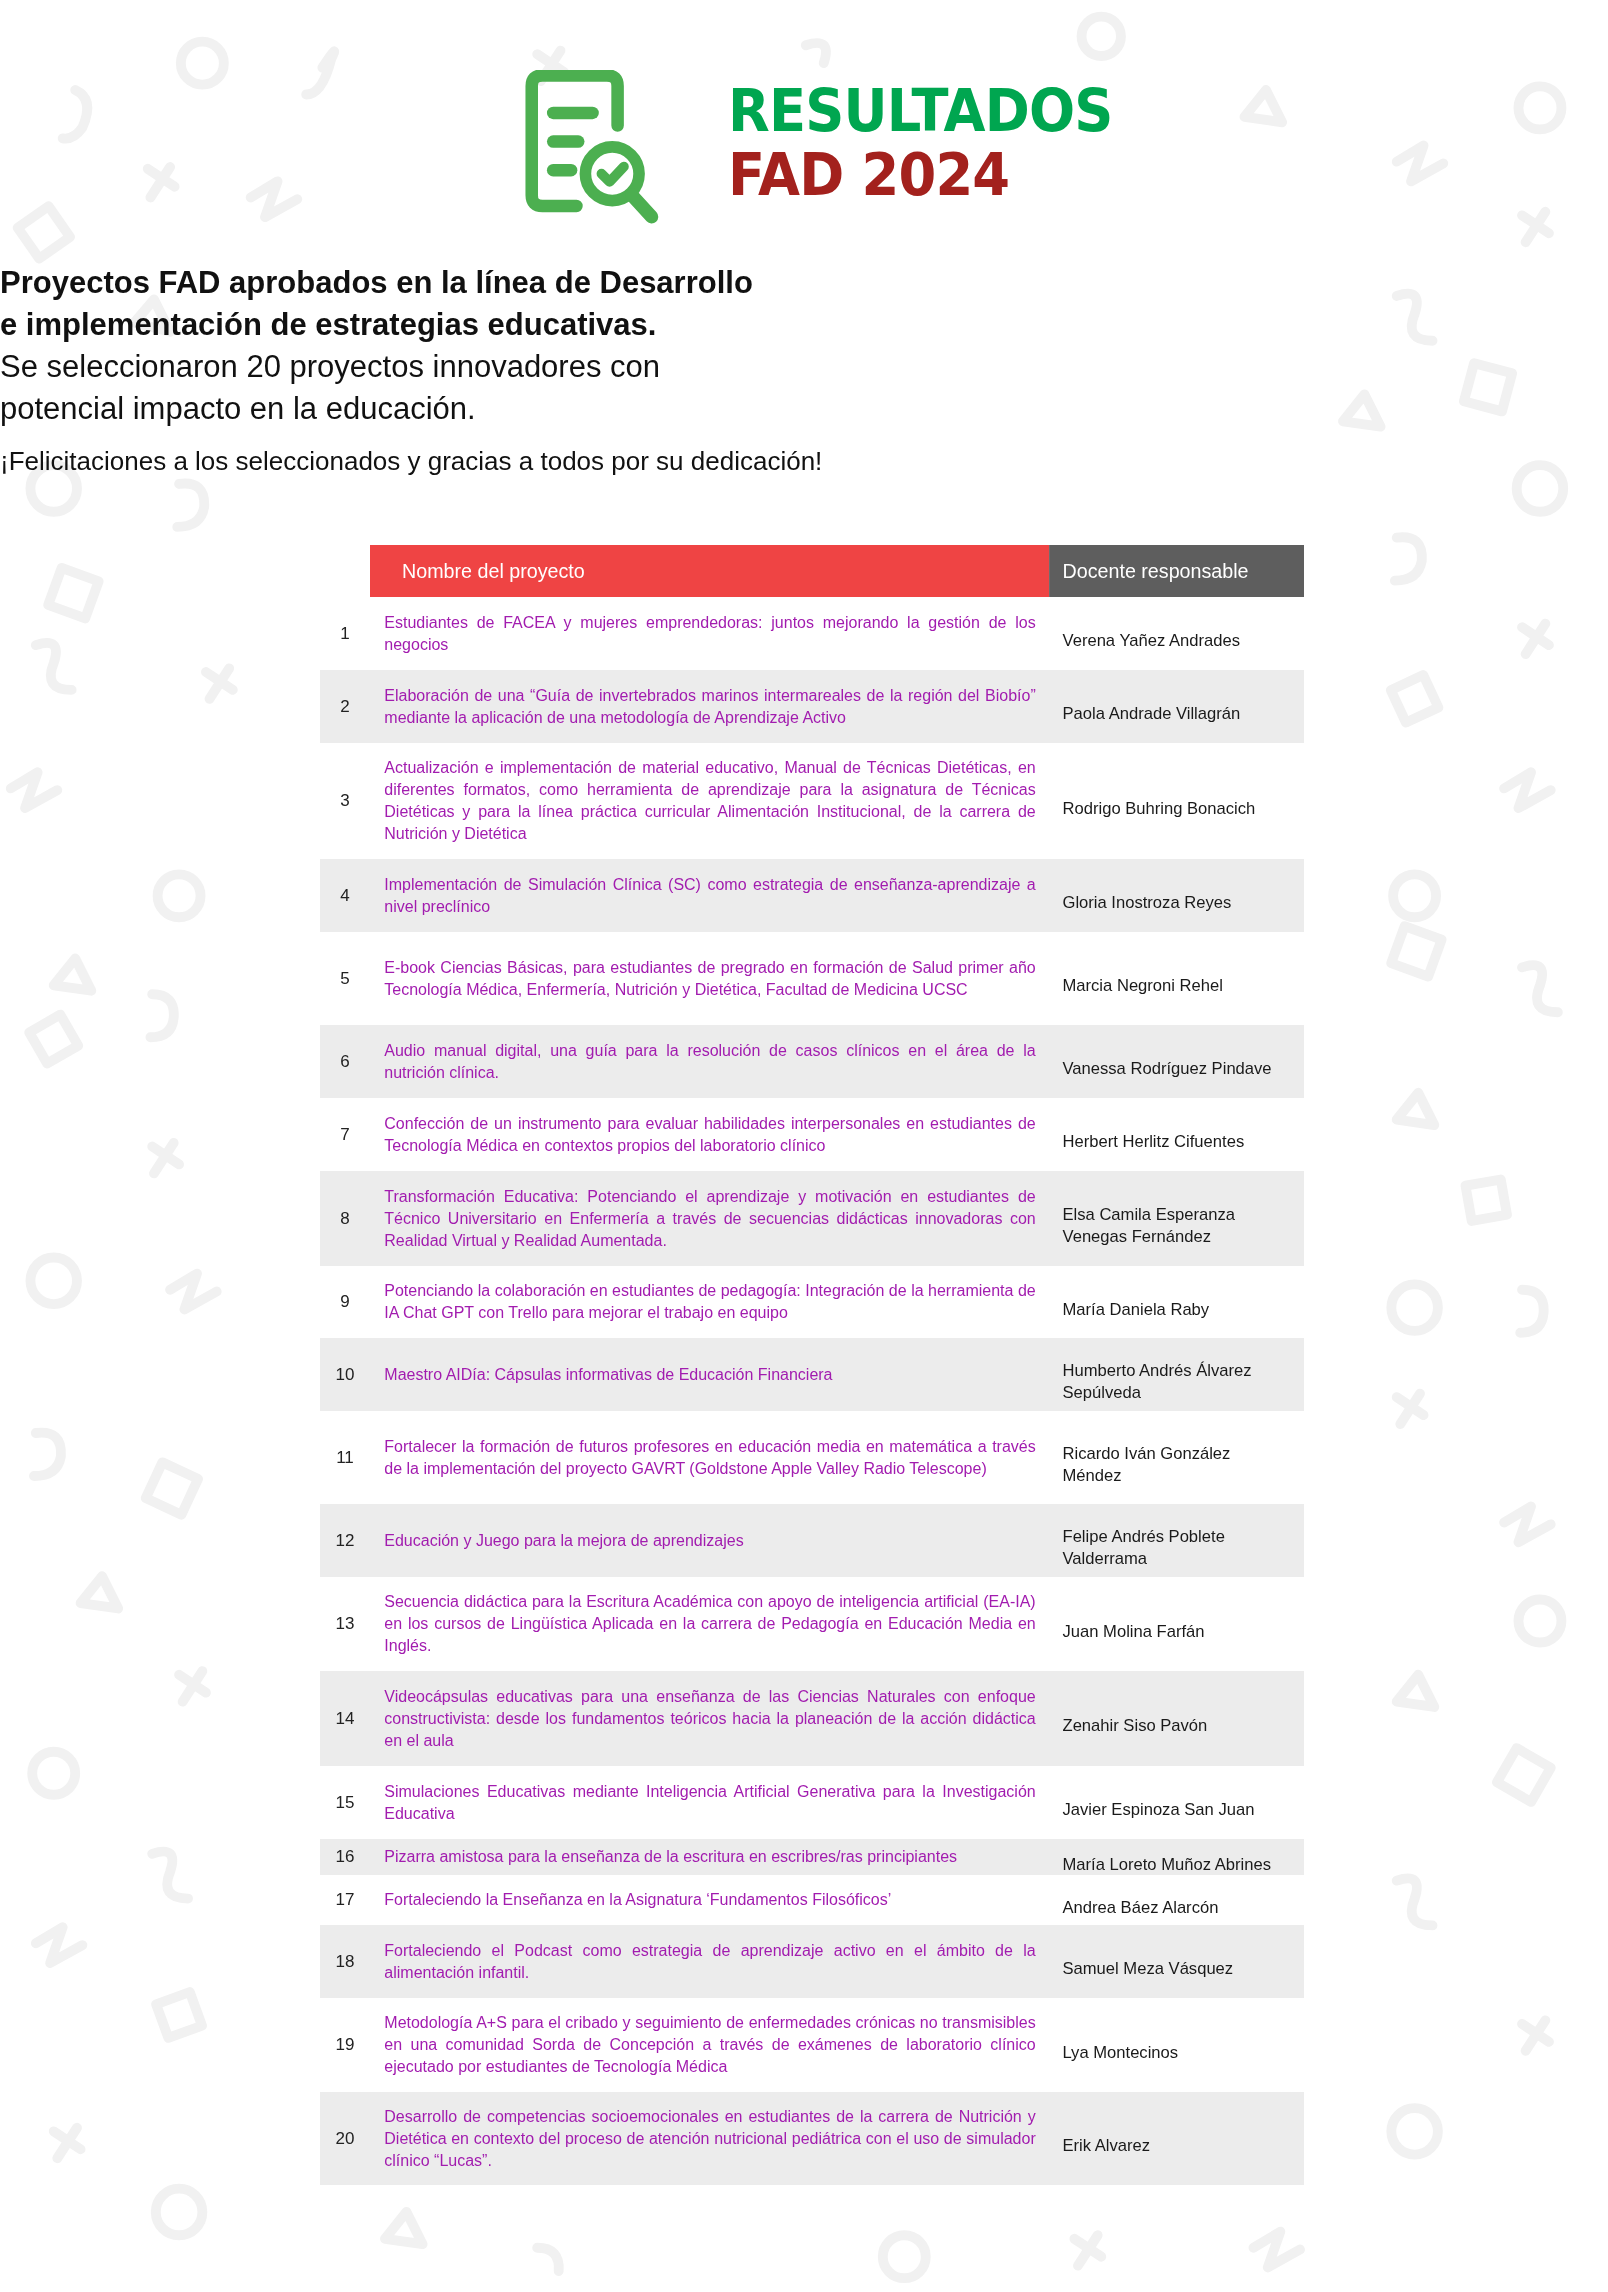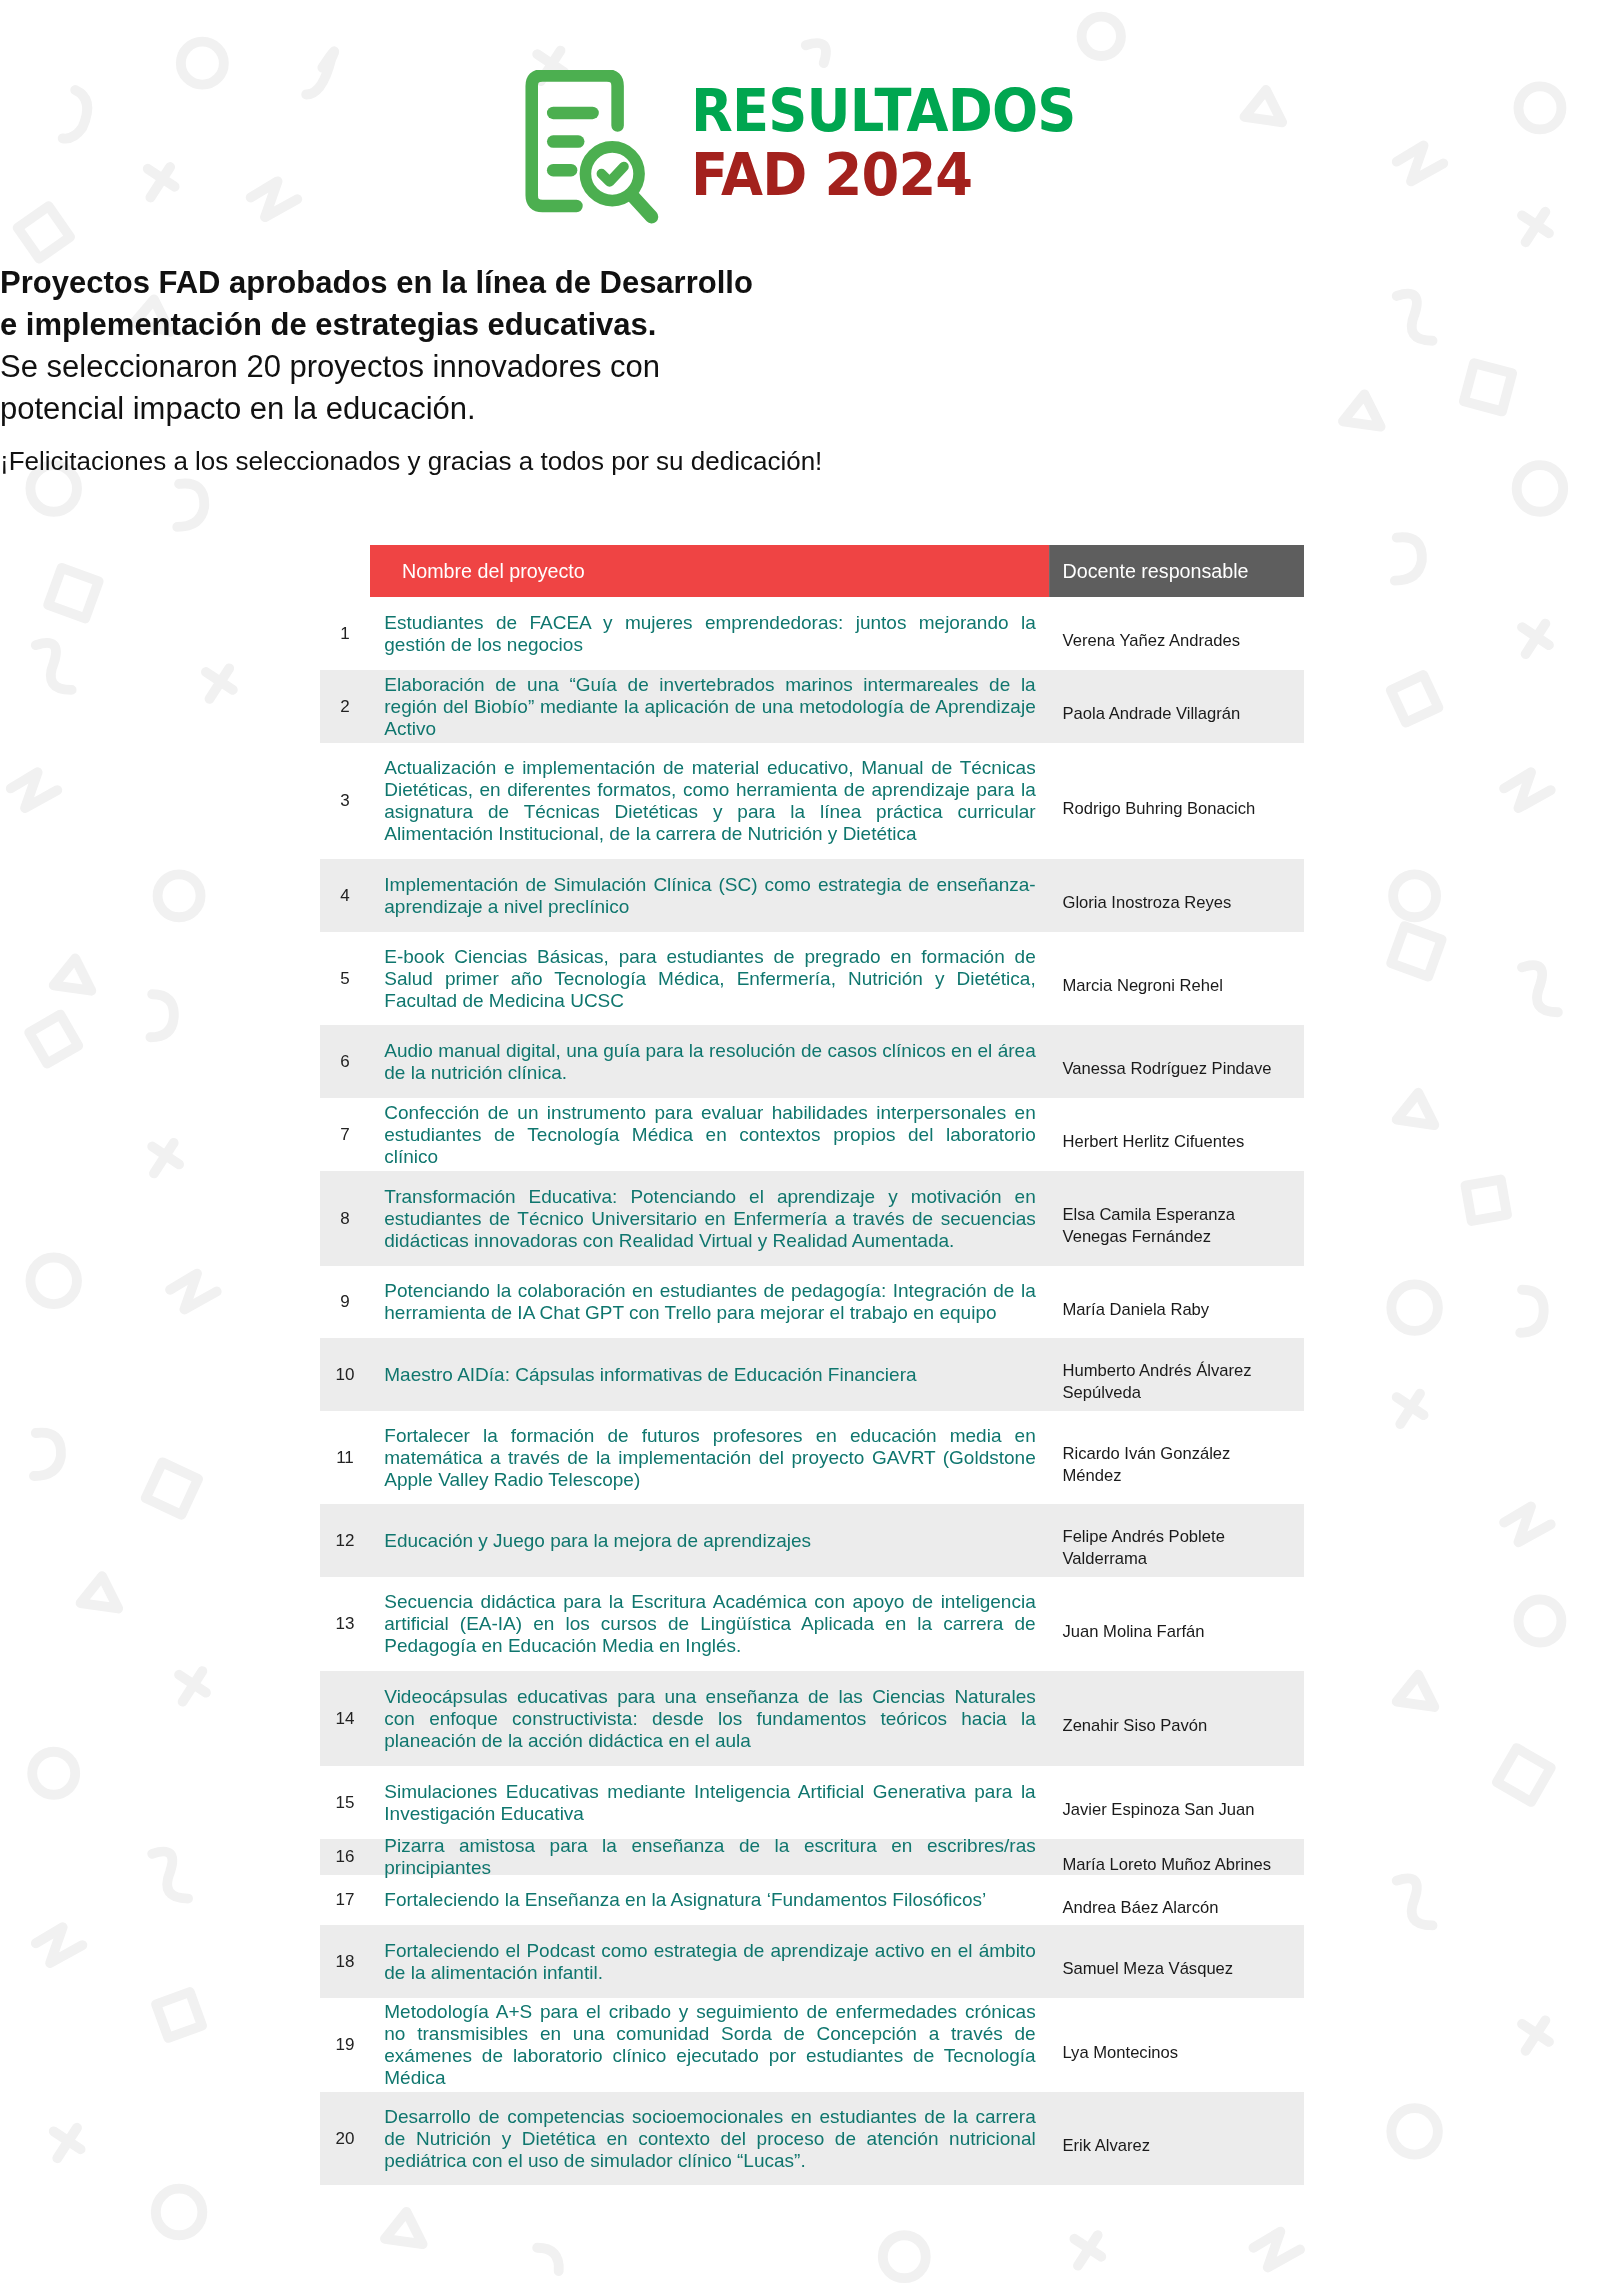--- a/index.html
+++ b/index.html
@@ -7,21 +7,21 @@
     width: 1608px; height: 2293px; position: relative; overflow: hidden;
     background: #ffffff;
     font-family: "Liberation Sans", "DejaVu Sans", sans-serif;
     color: #1a1a1a;
   }
   .bg-pattern { position: absolute; inset: 0; z-index: 0; pointer-events: none; }
   .content { position: relative; z-index: 1; }
 
   
   .logo { position: absolute; left: 521px; top: 70px; width: 161px; height: 161px; }
-  .title-block { position: absolute; left: 691px; top: 79px; }
+  .title-block { position: absolute; left: 728px; top: 79px; }
   .title-line1 {
     font-family: "DejaVu Sans", sans-serif; font-weight: bold;
     font-size: 59px; line-height: 64px; color: #00a650; letter-spacing: -0.9px;
     transform: scaleX(0.92); transform-origin: left center; white-space: nowrap;
   }
   .title-line2 {
     font-family: "DejaVu Sans", sans-serif; font-weight: bold;
     font-size: 59px; line-height: 64px; color: #a3211d; letter-spacing: -0.9px;
     transform: scaleX(0.92); transform-origin: left center; white-space: nowrap;
   }
@@ -41,22 +41,22 @@
     border-right: 0.9px solid #6e6e6e;
   }
   .thead .th-doc {
     width: 254px; background: #5e5e5e; color: #ffffff; font-size: 19.7px;
     display: flex; align-items: center; padding-left: 12.5px; box-sizing: border-box;
   }
   .row { display: flex; align-items: center; box-sizing: border-box; }
   .row.gray { background: #ececec; }
   .row .num { width: 50px; text-align: center; font-size: 17px; color: #222; }
   .row .proj {
-    width: 680px; padding: 0 14.3px; box-sizing: border-box; font-size: 19px; line-height: 22px;
-    text-align: justify; color: #0f766e;
+    width: 680px; padding: 0 14.3px; box-sizing: border-box; font-size: 16px; line-height: 22px;
+    text-align: justify; color: #a21caf;
   }
   .row .doc { width: 254px; padding: 0 12.5px; box-sizing: border-box; font-size: 16.6px; line-height: 22px; color: #1a1a1a; margin-top: 15px; }
 </style>
 </head>
 <body>
 
 <svg class="bg-pattern" width="1608" height="2293" viewBox="0 0 1796 2560" xmlns="http://www.w3.org/2000/svg">
   <g fill="none" stroke="#f1f1f1" stroke-width="11" stroke-linecap="round" stroke-linejoin="round">
     <circle cx="226" cy="70" r="24"></circle>
     <path d="M84 100 q22 10 8 42 q-10 14 -22 12"></path>

